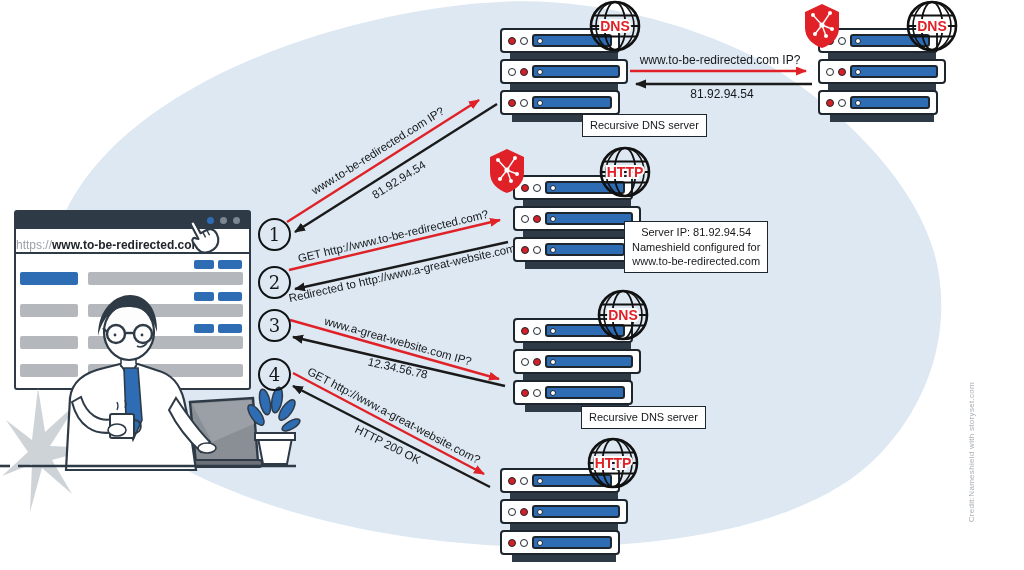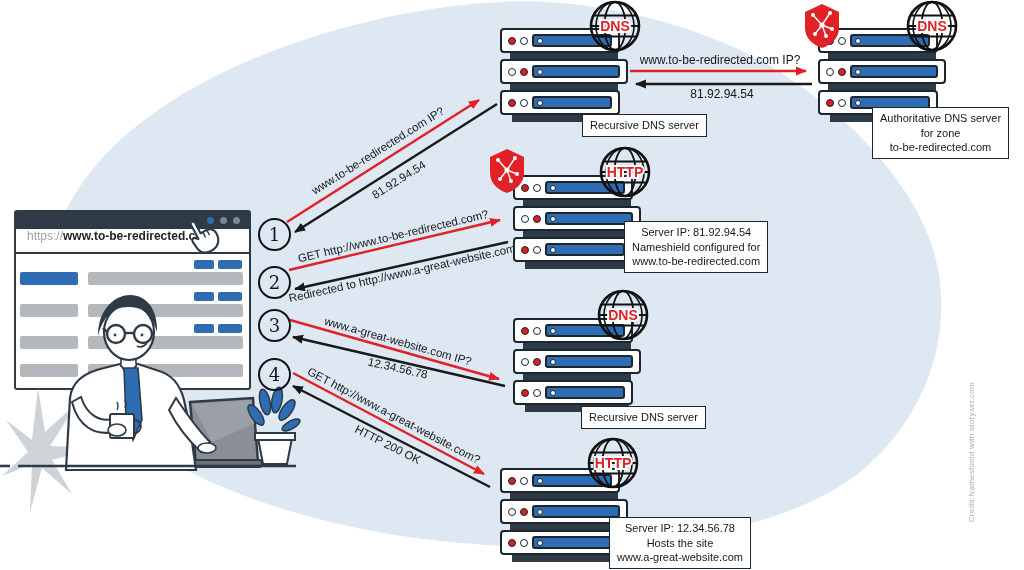--- a/index.html
+++ b/index.html
@@ -32,22 +32,22 @@
         display:flex;align-items:center;justify-content:center;z-index:5;
         font-family:"DejaVu Serif",serif;font-size:18px;background:transparent;}
 
   
   .browser{position:absolute;left:14px;top:210px;width:237px;height:180px;background:#fff;
            border:2.4px solid #2e3a46;border-radius:3px;box-sizing:border-box;z-index:2;}
   .b-head{height:17px;background:#2e3a46;display:flex;align-items:center;justify-content:flex-end;
           gap:6px;padding-right:9px;}
   .bdot{width:7px;height:7px;border-radius:50%;background:#7d8791;flex:none;}
   .bdot.blue{background:#2e6db4;}
-  .b-addr{height:23px;border-bottom:2.4px solid #2e3a46;display:flex;align-items:flex-start;
-          padding-left:11px;font-size:12px;white-space:nowrap;overflow:hidden;}
+  .b-addr{height:23px;border-bottom:2.4px solid #2e3a46;display:flex;align-items:flex-end;
+          padding-left:0;font-size:12px;white-space:nowrap;overflow:hidden;}
   .b-addr .scheme{color:#9aa2aa;}
   .b-addr .host{color:#20262c;font-weight:700;}
   .b-body{position:relative;height:133px;background:#fff;overflow:hidden;}
   .sk{position:absolute;border-radius:2px;}
   .sk.gray{background:#b4b8bc;} .sk.blue{background:#2e6db4;}
 
   
   .icon-abs{position:absolute;z-index:4;}
   .globe-label{font-family:"Liberation Sans",sans-serif;font-weight:bold;font-size:14px;
                fill:#e02127;paint-order:stroke;stroke:#fff;stroke-width:4px;}
@@ -367,36 +367,26 @@
       <circle cx="21" cy="23" r="2.6"></circle>
         <circle cx="12" cy="13" r="2"></circle>
         <circle cx="29" cy="11" r="2"></circle>
       <circle cx="31" cy="27" r="2"></circle>
         <circle cx="14" cy="32" r="2"></circle>
         <circle cx="25" cy="34" r="2"></circle>
     </g>
   </svg>
 
   <div class="lbox" style="left:582px;top:114px;">Recursive DNS server</div>
-  <div class="lbox" style="left:872px;top:107px;">
-    <div>Authoritative DNS server</div>
-    <div>for zone</div>
-    <div>to-be-redirected.com</div>
-  </div>
   <div class="lbox" style="left:624px;top:221px;">
     <div>Server IP: 81.92.94.54</div>
     <div>Nameshield configured for</div>
     <div>www.to-be-redirected.com</div>
   </div>
   <div class="lbox" style="left:581px;top:406px;">Recursive DNS server</div>
-  <div class="lbox" style="left:609px;top:517px;">
-    <div>Server IP: 12.34.56.78</div>
-    <div>Hosts the site</div>
-    <div>www.a-great-website.com</div>
-  </div>
 
   <svg class="layer" style="left:0;top:280px;z-index:3" width="310" height="290" viewBox="0 0 310 290">
 
     <polygon points="38,108 45,152 78,122 50,166 96,168 52,180 72,214 42,188 30,232 32,184 2,196 28,172 6,140 32,160" fill="#c6cbd0" opacity="0.85"></polygon>
 
     <g>
       <path d="M190 122 L253 118 L258 182 L196 184 Z" fill="#898f94" stroke="#2e3a46" stroke-width="2.4"></path>
       <path d="M192 124 L251 120 L254 144 L212 162 Z" fill="#9aa0a5"></path>
       <rect x="178" y="180" width="84" height="7" rx="3" fill="#6b7177" stroke="#2e3a46" stroke-width="2"></rect>
     </g>

